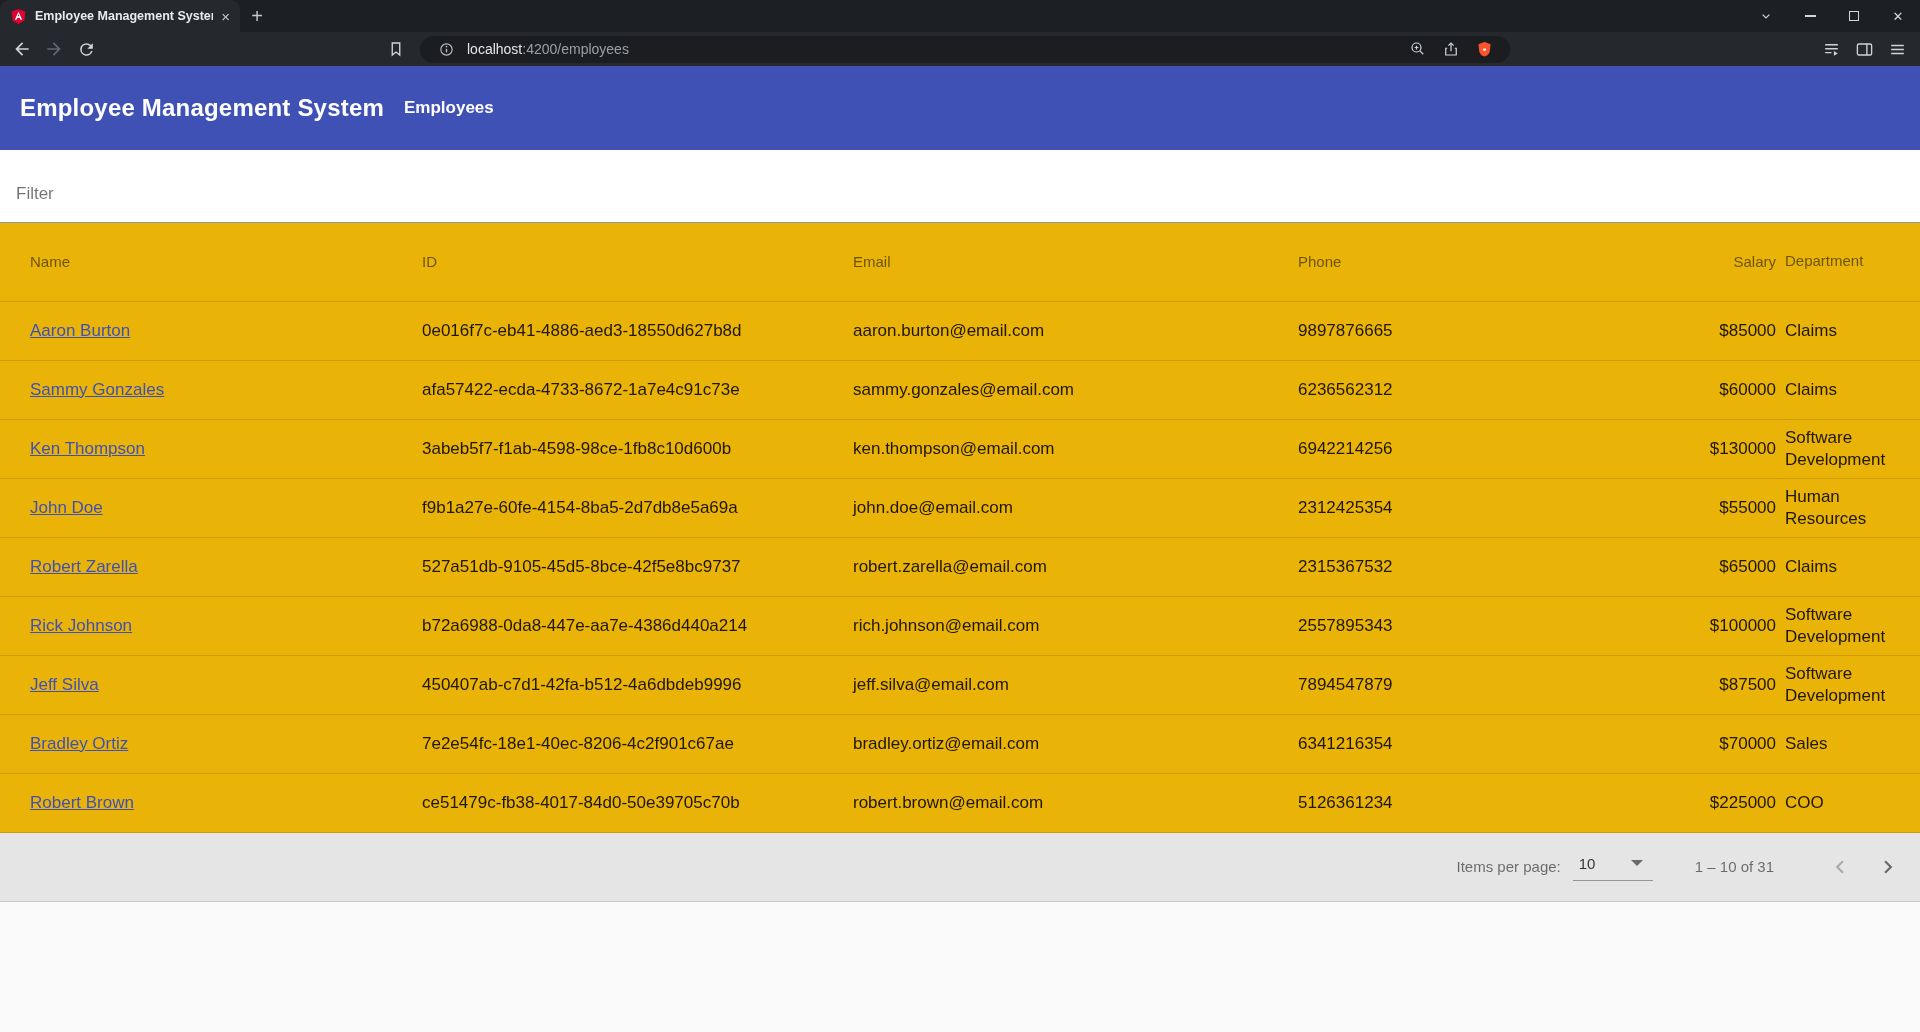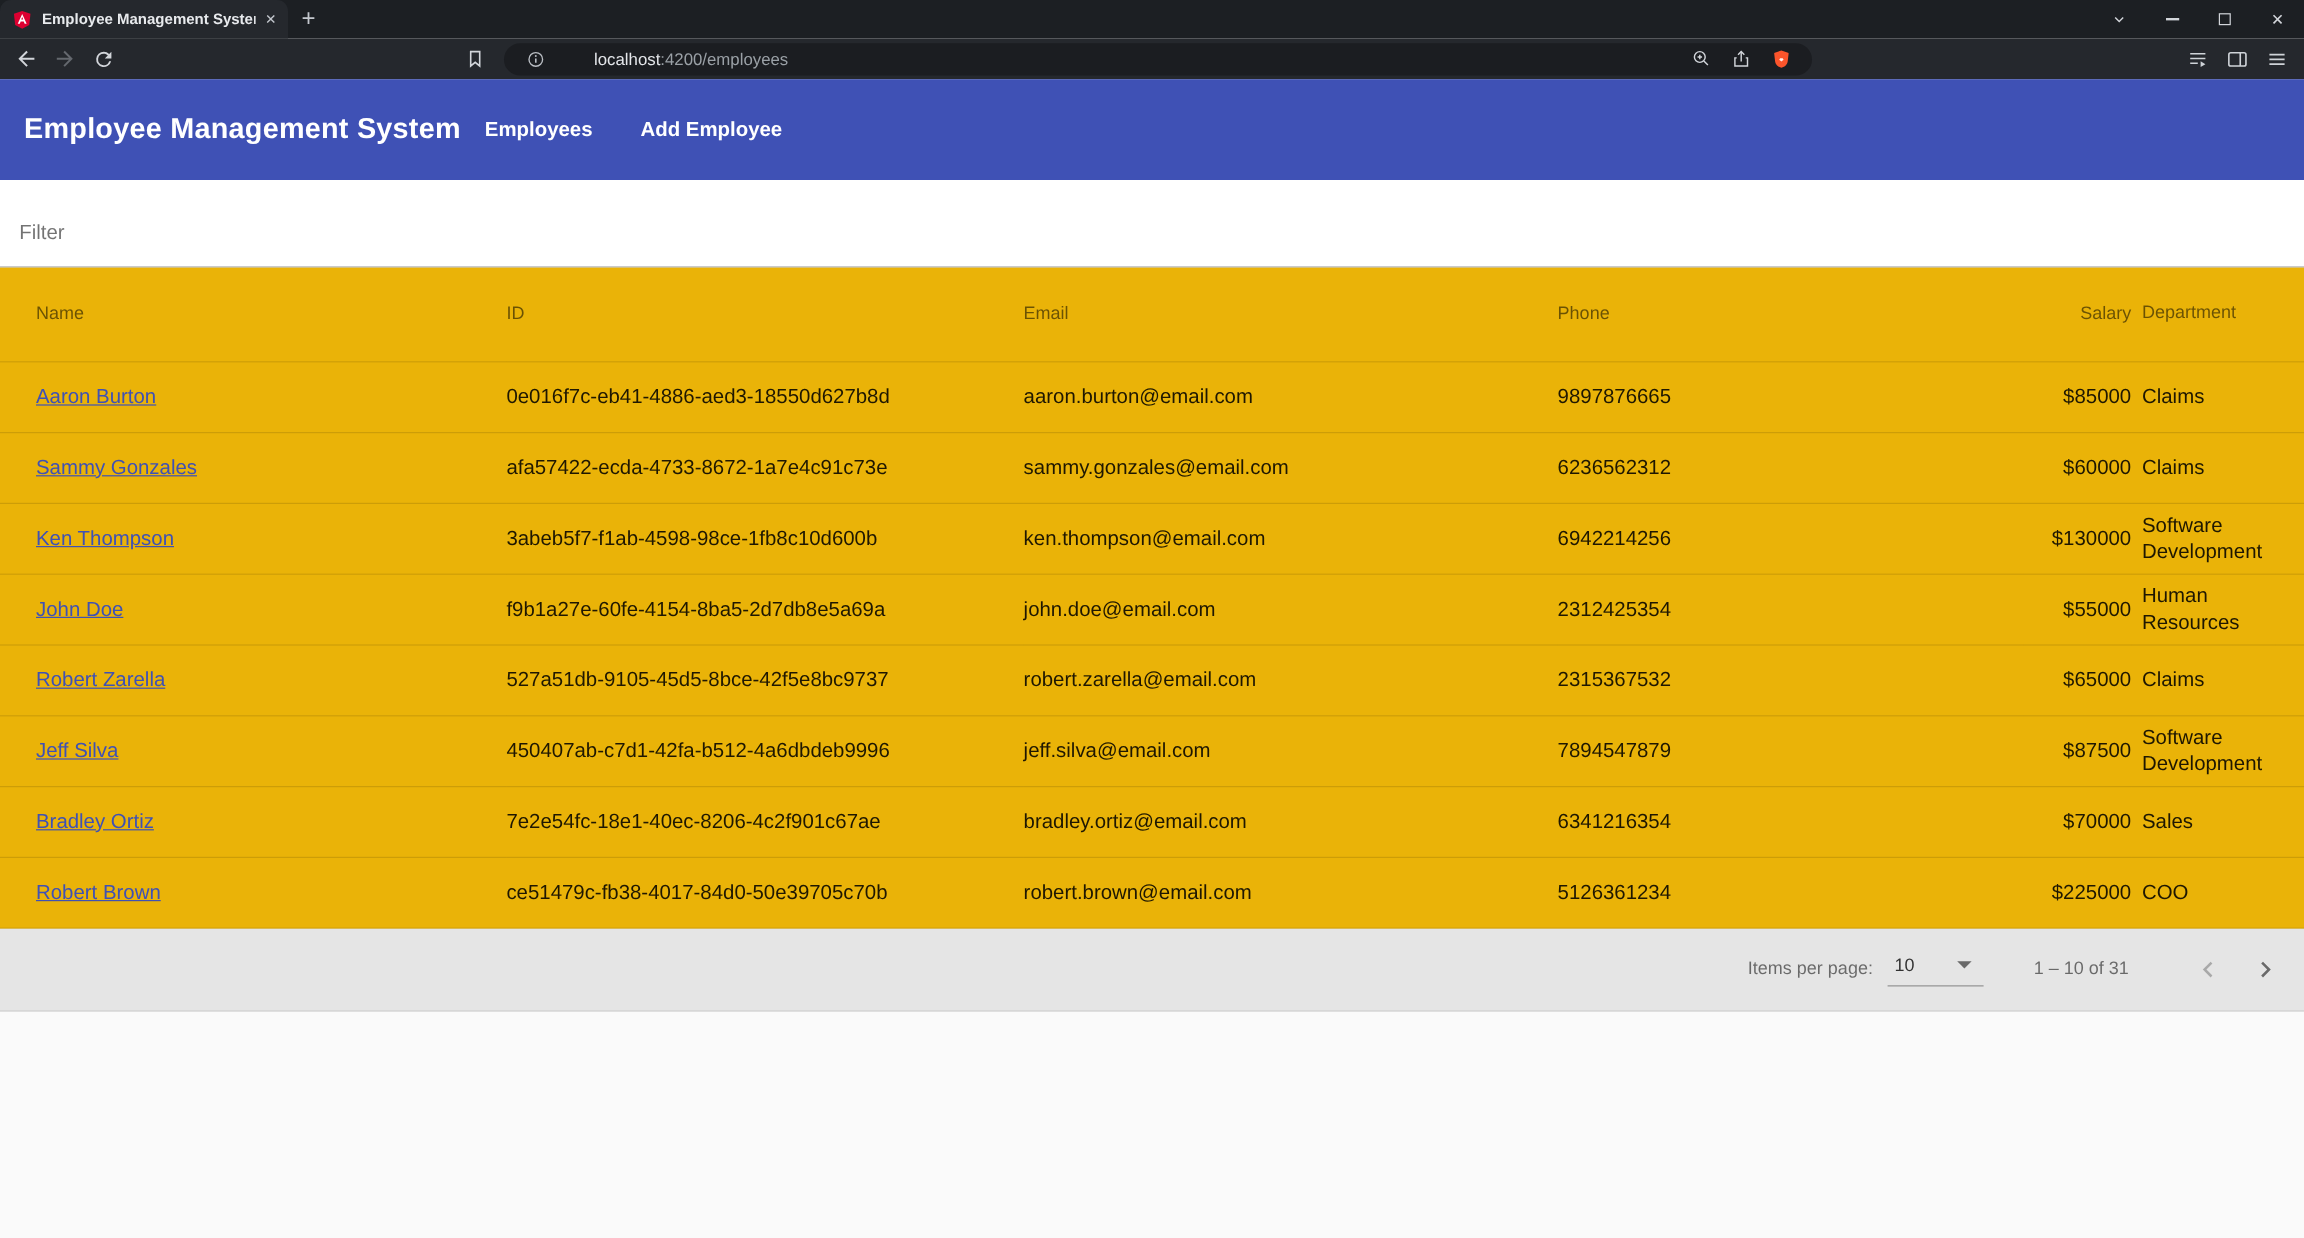--- a/index.html
+++ b/index.html
@@ -23,21 +23,21 @@
   .winctl{ display:flex; align-items:stretch; }
   .winbtn{ width:44px; display:flex; align-items:center; justify-content:center; color:#d2d5da; font-size:13px; }
   .maxbox{ width:10px; height:10px; border:1.4px solid #d2d5da; display:inline-block; }
   .minline{ width:11px; height:1.6px; background:#d2d5da; display:inline-block; }
 
   .navbar{ height:34px; background:#25282d; display:flex; align-items:center; padding:0 6px; }
   .navbtn{ width:32px; height:28px; display:flex; align-items:center; justify-content:center; }
   .bookmark-btn{ margin-left:278px; }
   .omnibox{ margin-left:8px; width:1090px; height:27px; background:#1b1d21; border-radius:14px;
             display:flex; align-items:center; padding:0 14px; gap:9px; }
-  .url{ font-size:14px; white-space:nowrap;margin-left:28px; }
+  .url{ font-size:14px; white-space:nowrap; }
   .url .host{ color:#e4e6ea; } .url .rest{ color:#9aa0a6; }
   .ob-spacer{ flex:1; }
   .ob-icon{ display:flex; align-items:center; justify-content:center; width:24px; height:24px; }
   .nb-spacer{ flex:1; }
   .right-btn{ width:33px; height:28px; display:flex; align-items:center; justify-content:center; }
 
   
   .mat-toolbar{ height:84px; background:var(--primary); color:#fff; display:flex; align-items:center; padding:0 20px; }
   .app-title{ font-size:24px; font-weight:700; letter-spacing:.2px; }
   .nav-link{ color:#fff; font-size:17px; font-weight:600; text-decoration:none; padding:0 20px; height:84px; display:flex; align-items:center; }
@@ -179,21 +179,20 @@
             <path d="M4 7h16M4 12h16M4 17h16"></path>
           </g>
         </svg>
     </div>
   </div>
 </div>
 
 <header class="mat-toolbar">
   <span class="app-title">Employee Management System</span>
   <a class="nav-link" href="#">Employees</a>
-  <a class="nav-link" href="#">Add Employee</a>
 </header>
 
 <div class="filter-field">
   <span class="filter-label">Filter</span>
 </div>
 
 <table>
   <colgroup>
     <col style="width:422px">
       <col style="width:431px">
@@ -254,20 +253,29 @@
       <tr>
         <td><a href="#" class="name-link">Robert Zarella</a></td>
         <td>527a51db-9105-45d5-8bce-42f5e8bc9737</td>
         <td>robert.zarella@email.com</td>
         <td>2315367532</td>
         <td class="num">$65000</td>
         <td class="dept">Claims</td>
         <td></td>
       </tr>
       <tr>
+        <td><a href="#" class="name-link">Rick Johnson</a></td>
+        <td>b72a6988-0da8-447e-aa7e-4386d440a214</td>
+        <td>rich.johnson@email.com</td>
+        <td>2557895343</td>
+        <td class="num">$100000</td>
+        <td class="dept">Software Development</td>
+        <td></td>
+      </tr>
+      <tr>
         <td><a href="#" class="name-link">Jeff Silva</a></td>
         <td>450407ab-c7d1-42fa-b512-4a6dbdeb9996</td>
         <td>jeff.silva@email.com</td>
         <td>7894547879</td>
         <td class="num">$87500</td>
         <td class="dept">Software Development</td>
         <td></td>
       </tr>
       <tr>
         <td><a href="#" class="name-link">Bradley Ortiz</a></td>

